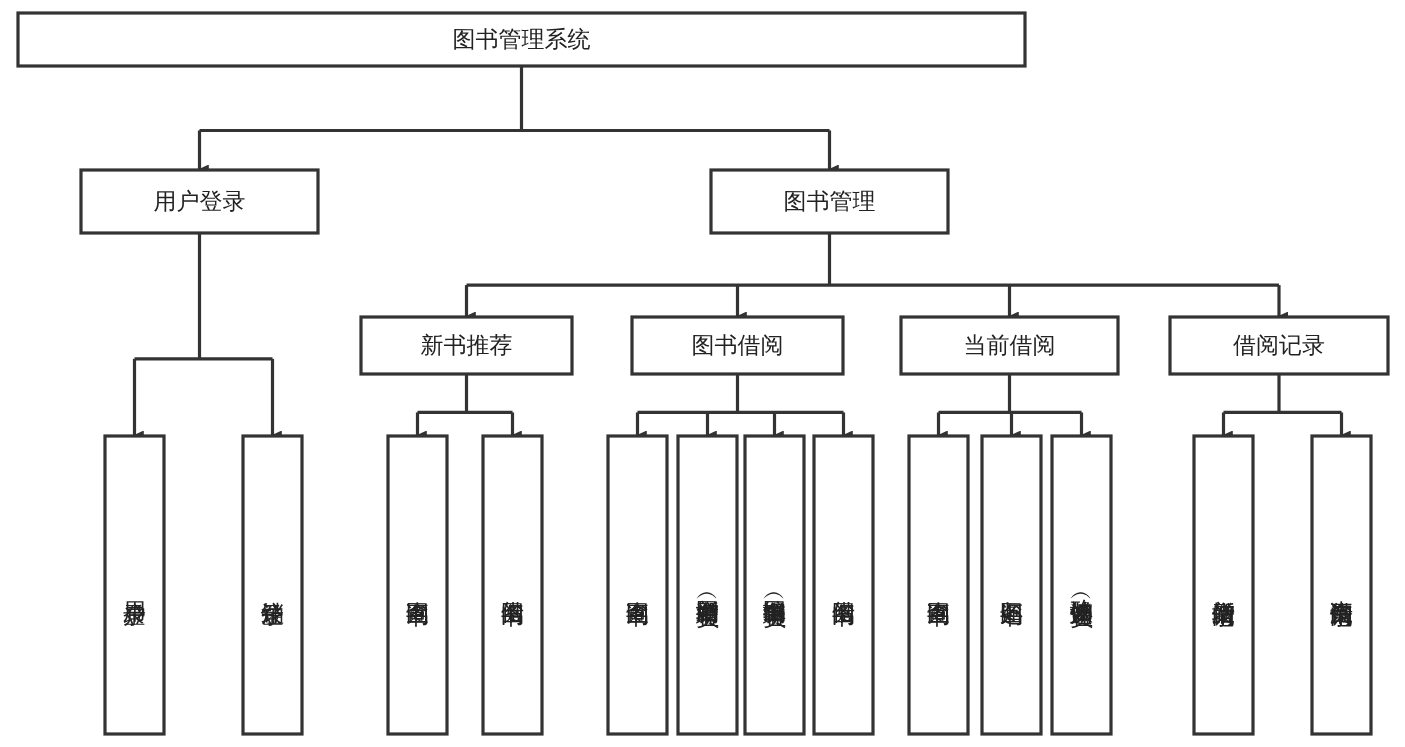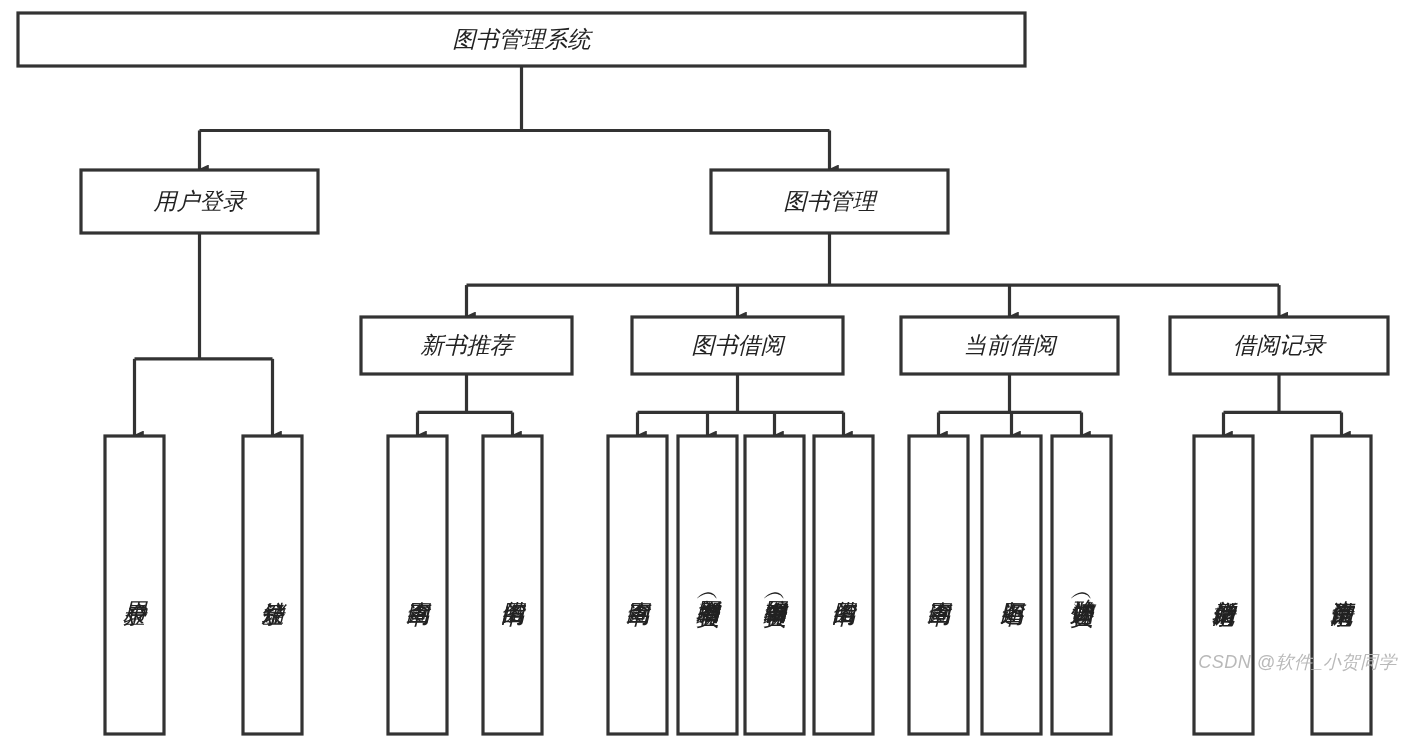--- a/index.html
+++ b/index.html
@@ -11,21 +11,20 @@
     width: 1405px;
     height: 747px;
     font-family: "Liberation Sans", "DejaVu Sans", sans-serif;
     overflow: hidden;
   }
   #diagram-root {
     position: relative;
     width: 1405px;
     height: 678px;
     background: #ffffff;
-    font-style: italic;
   }
   svg#tree-svg {
     position: absolute;
     left: 0;
     top: 0;
     width: 1405px;
     height: 747px;
     display: block;
   }
   .node-box {
@@ -170,15 +169,14 @@
       <div class="vlabel" style="left: 678px; top: 436px; width: 59px; height: 298px;">新增图书（管理员）</div>
       <div class="vlabel" style="left: 745px; top: 436px; width: 59px; height: 298px;">编辑图书（管理员）</div>
       <div class="vlabel" style="left: 814px; top: 436px; width: 59px; height: 298px;">借阅图书</div>
       <div class="vlabel" style="left: 909px; top: 436px; width: 59px; height: 298px;">查询图书</div>
       <div class="vlabel" style="left: 982px; top: 436px; width: 59px; height: 298px;">归还图书</div>
       <div class="vlabel" style="left: 1052px; top: 436px; width: 59px; height: 298px;">确认归还（管理员）</div>
       <div class="vlabel" style="left: 1194px; top: 436px; width: 59px; height: 298px;">新增借阅记录</div>
       <div class="vlabel" style="left: 1312px; top: 436px; width: 59px; height: 298px;">查询借阅记录</div>
     </div>
 
-  <div class="watermark">CSDN @软件_小贺同学</div>
 
 </div>
 
 </body></html>

